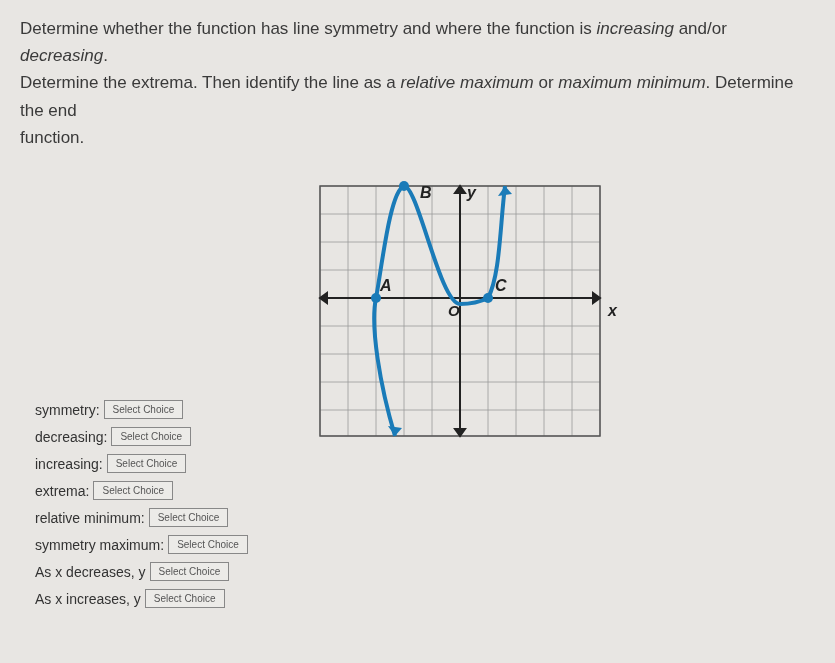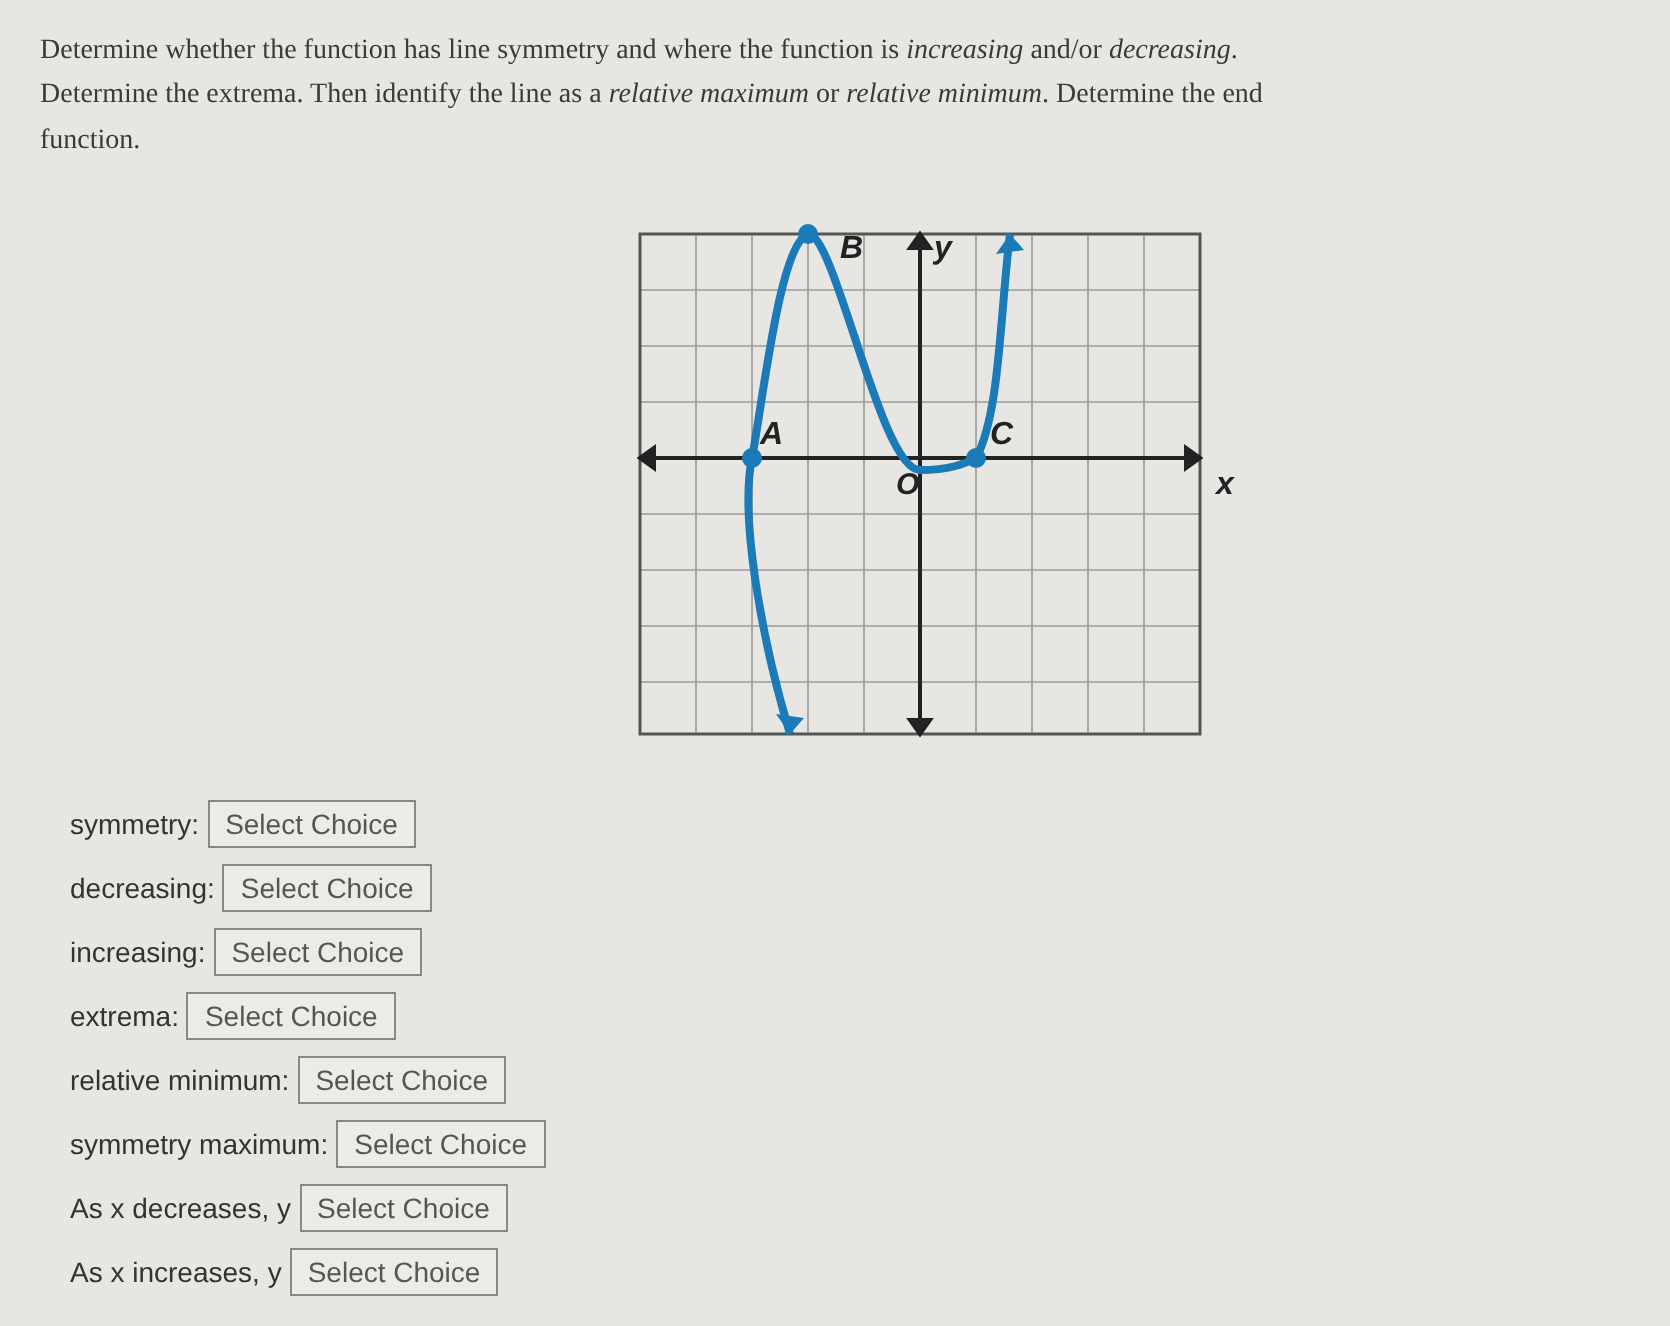--- a/index.html
+++ b/index.html
@@ -5,24 +5,23 @@
     * { margin: 0; padding: 0; box-sizing: border-box; }
     body {
       font-family: Arial, sans-serif;
       background: #e8e6e3;
       width: 835px;
       height: 663px;
       padding: 15px 20px;
       color: #3a3a3a;
     }
     .instructions {
-      font-size: 14px;
+      font-size: 17px;
       line-height: 1.6;
       margin-bottom: 10px;
-      font-family: Liberation Serif, serif;
     }
     .italic { font-style: italic; }
     .content-area {
       display: flex;
       align-items: flex-start;
     }
     .graph-container {
       margin-left: 280px;
       margin-top: 5px;
     }
@@ -40,32 +39,32 @@
       font-size: 14px;
       color: #333;
     }
     .answer-label {
       margin-right: 4px;
     }
     .select-box {
       border: 1px solid #888;
       padding: 3px 8px;
       background: rgba(255,255,255,0.2);
-      font-size: 14px;
+      font-size: 10px;
       color: #555;
       cursor: pointer;
     }
     svg { display: block; }
   </style>
 </head>
 <body>
 
 <div class="instructions">
   <span>Determine whether the function has line symmetry and where the function is </span><span class="italic">increasing</span><span> and/or </span><span class="italic">decreasing</span><span>.</span><br>
-  <span>Determine the extrema. Then identify the line as a </span><span class="italic">relative maximum</span><span> or </span><span class="italic">relative minimum</span><span>. Determine the end</span><br>
+  <span>Determine the extrema. Then identify the line as a </span><span class="italic">relative maximum</span><span> or </span><span class="italic">maximum minimum</span><span>. Determine the end</span><br>
   <span>function.</span>
 </div>
 
 <div class="content-area">
   <div class="graph-container">
     <svg width="330" height="290" viewBox="0 0 330 290">
 
       <g stroke="#999" stroke-width="0.8">
 
         <line x1="20" y1="20" x2="20" y2="270"></line>

